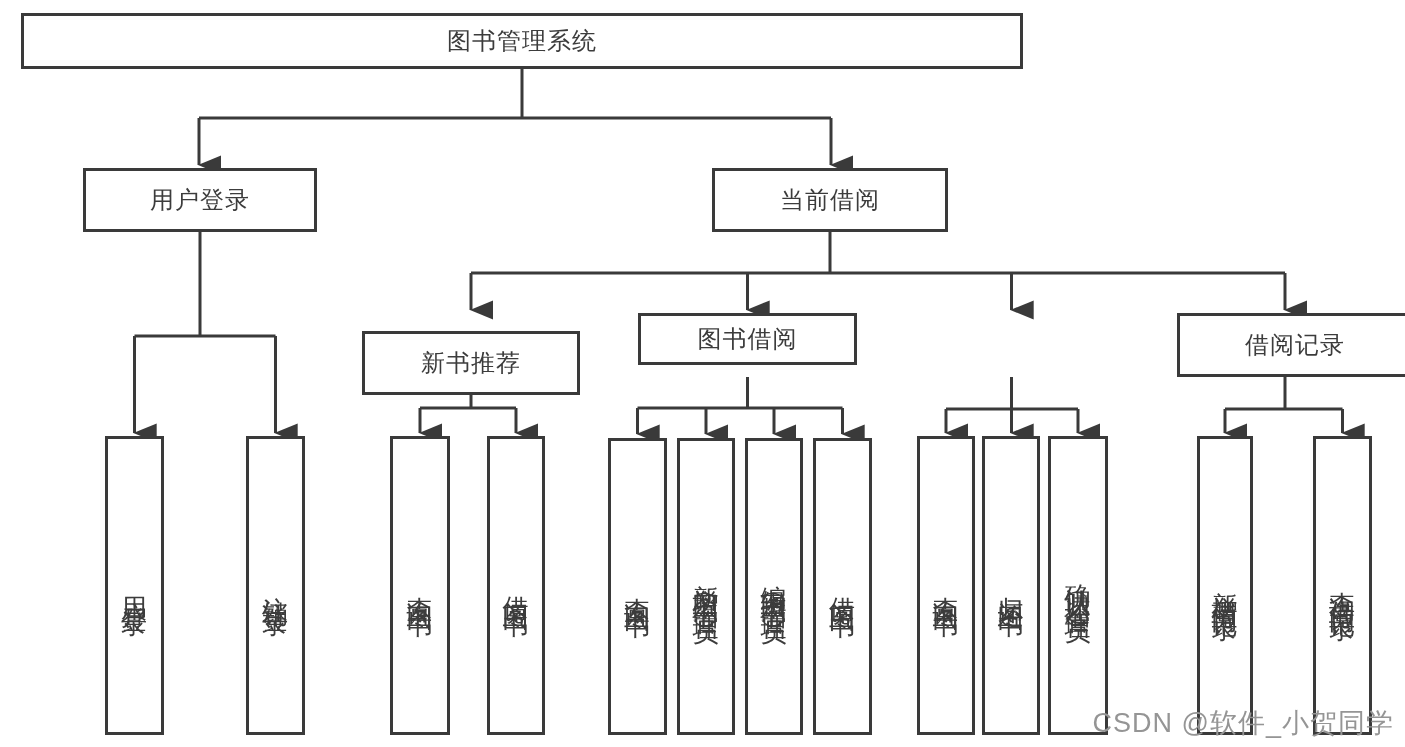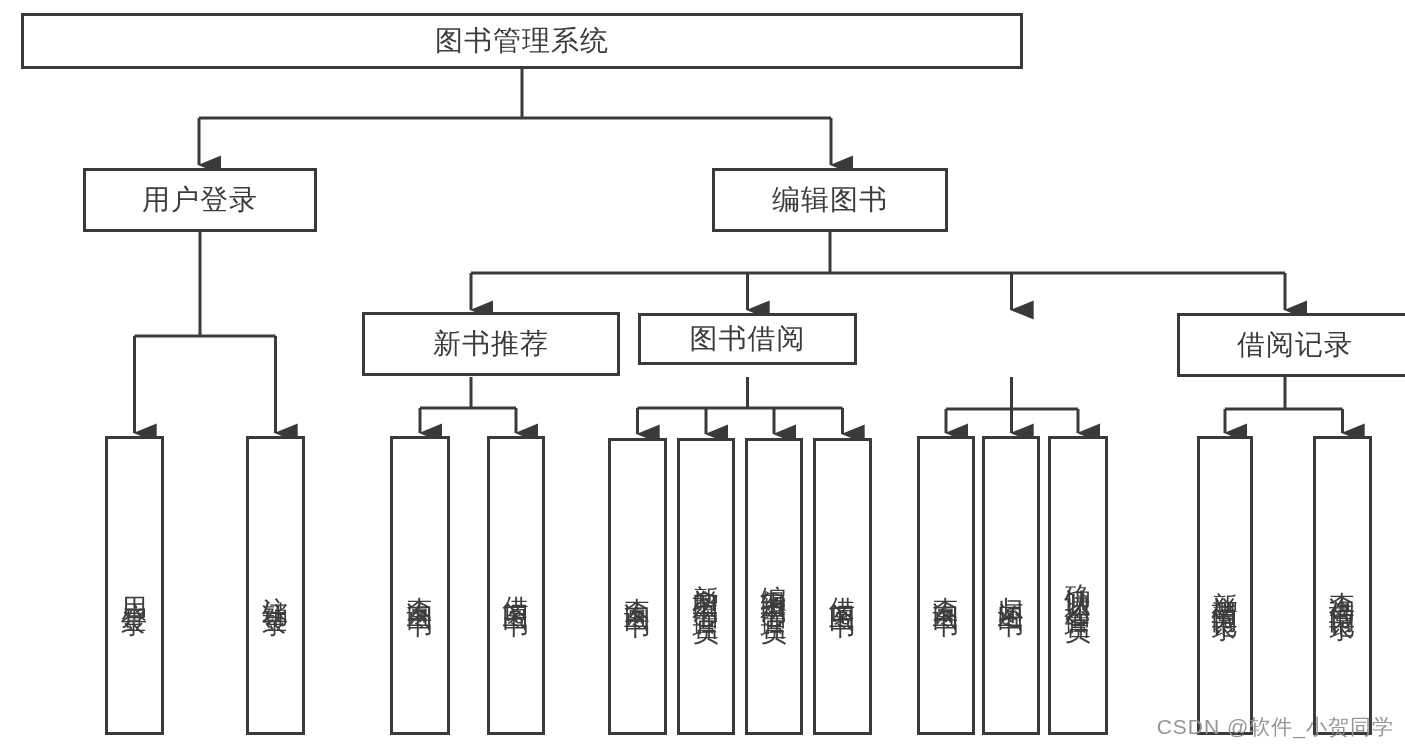--- a/index.html
+++ b/index.html
@@ -6,24 +6,24 @@
   #canvas {
     position:relative; width:1405px; height:747px; background:#ffffff;
     font-family:"Liberation Sans", sans-serif; overflow:hidden;
   }
   #connectors { position:absolute; left:0; top:0; width:1405px; height:747px; }
   .node {
     position:absolute; box-sizing:border-box; border:3px solid #3a3a3a;
     background:#ffffff; display:flex; align-items:center; justify-content:center;
     color:#3c3c3c; text-align:center;
   }
-  .h { font-size:28px; letter-spacing:1px; white-space:nowrap; }
+  .h { font-size:24px; letter-spacing:1px; white-space:nowrap; }
   .v { writing-mode:vertical-rl; font-size:26px; letter-spacing:5px; line-height:1; }
   #watermark {
-    position:absolute; right:11px; bottom:6px; font-size:21px;
+    position:absolute; right:11px; bottom:6px; font-size:27px;
     color:#959595; letter-spacing:1px; white-space:nowrap;
   }
 </style>
 </head>
 <body>
 
 <div id="canvas">
 
   <svg id="connectors" viewBox="0 0 1405 747" xmlns="http://www.w3.org/2000/svg">
     <defs>
@@ -58,23 +58,23 @@
       <line x1="1011.5" y1="409" x2="1011.5" y2="433" marker-end="url(#arrow)"></line>
       <line x1="1078" y1="409" x2="1078" y2="433" marker-end="url(#arrow)"></line>
       <line x1="1225" y1="409" x2="1225" y2="433" marker-end="url(#arrow)"></line>
       <line x1="1342.5" y1="409" x2="1342.5" y2="433" marker-end="url(#arrow)"></line>
     </g>
   </svg>
 
   <div class="node h" style="left:21px;top:13px;width:1002px;height:56px">图书管理系统</div>
 
   <div class="node h" style="left:83px;top:168px;width:234px;height:64px">用户登录</div>
-  <div class="node h" style="left:712px;top:168px;width:236px;height:64px">编辑图书</div>
+  <div class="node h" style="left:712px;top:168px;width:236px;height:64px">当前借阅</div>
 
-  <div class="node h" style="left:362px;top:312px;width:258px;height:64px">新书推荐</div>
+  <div class="node h" style="left:362px;top:331px;width:218px;height:64px">新书推荐</div>
   <div class="node h" style="left:638px;top:313px;width:219px;height:52px">图书借阅</div>
   <div class="node h" style="left:1177px;top:313px;width:236px;height:64px">借阅记录</div>
 
   <div class="node v" style="left:105px;top:436px;width:59px;height:299px">用户登录</div>
   <div class="node v" style="left:246px;top:436px;width:59px;height:299px">注销登录</div>
 
   <div class="node v" style="left:390px;top:436px;width:60px;height:299px">查询图书</div>
   <div class="node v" style="left:487px;top:436px;width:58px;height:299px">借阅图书</div>
 
   <div class="node v" style="left:608px;top:438px;width:59px;height:297px">查询图书</div>

